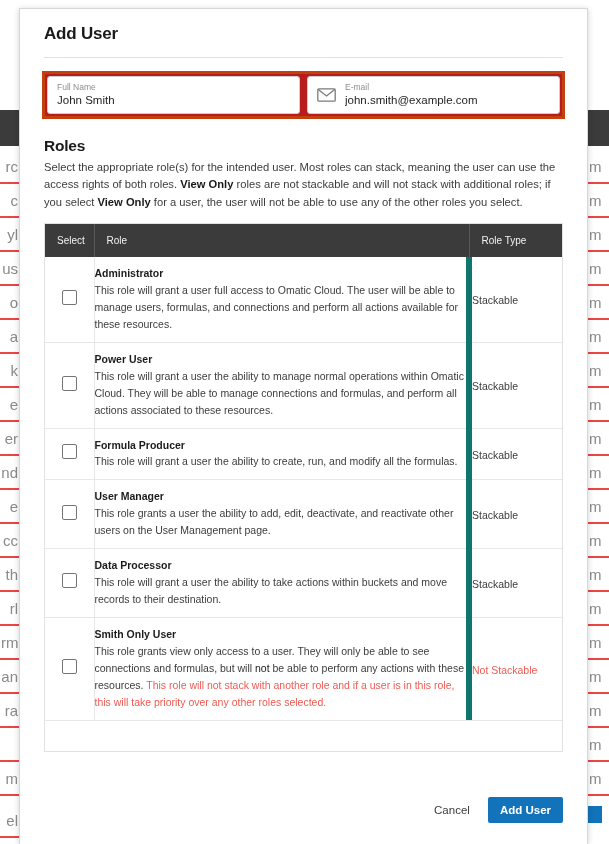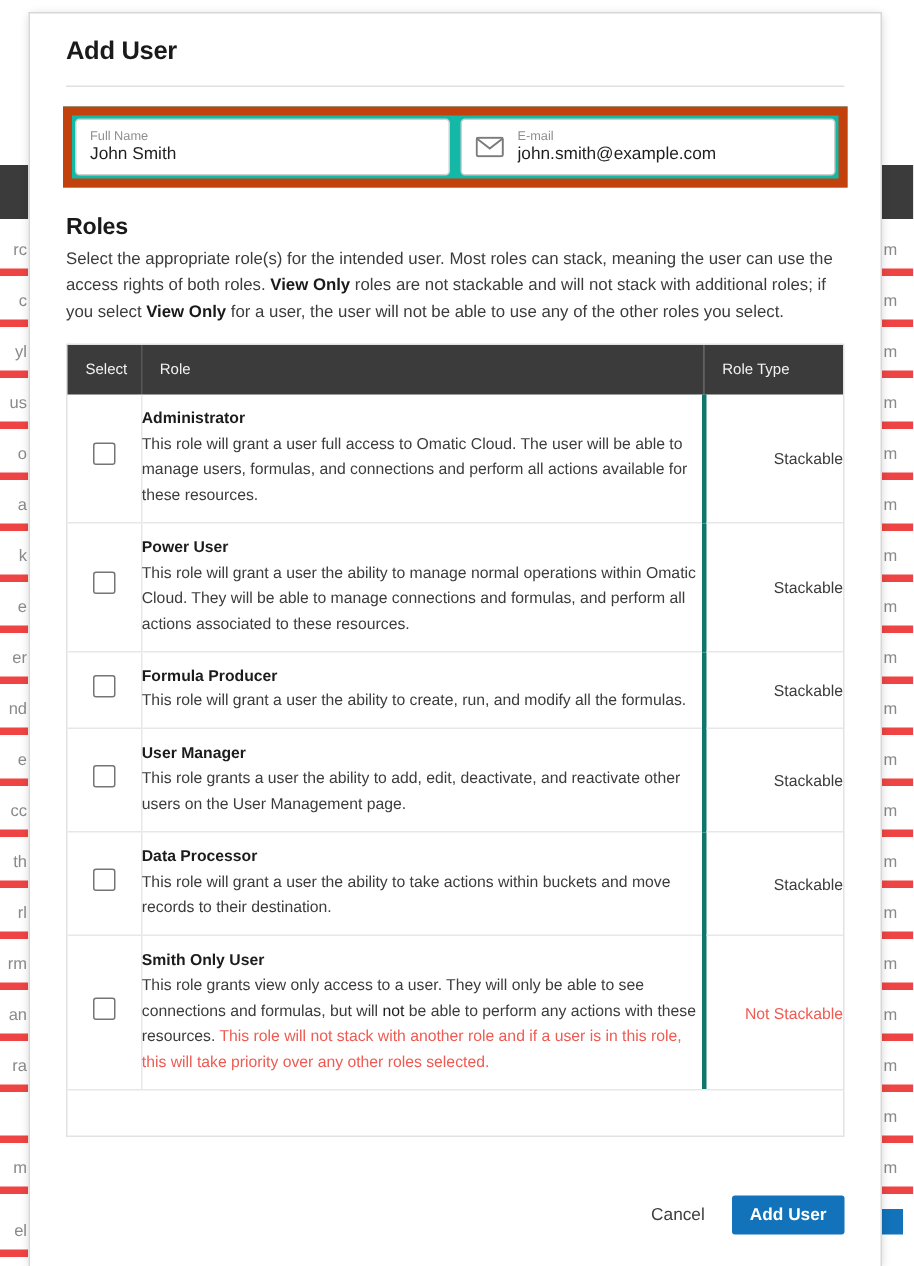--- a/index.html
+++ b/index.html
@@ -13,22 +13,22 @@
   #root { position: relative; width: 609px; height: 844px; background: #ffffff; }
 
   
   .bg-layer { position: absolute; inset: 0; background: #ffffff; }
   .bg-col { position: absolute; top: 0; bottom: 0; overflow: hidden; }
   .bg-col.left { left: 0; width: 19px; }
   .bg-col.right { right: 0; width: 21px; }
   .bg-dark { position: absolute; left: 0; right: 0; background: #3b3b3b; }
   .bg-row {
     position: absolute; left: 0; right: 0;
-    border-bottom: 5px solid #ef4444;
-    font-size: 11px; color: #8a8a8a;
+    border-bottom: 2px solid #ef4444;
+    font-size: 15px; color: #8a8a8a;
     white-space: nowrap; overflow: hidden;
     padding-left: 1px; line-height: 1;
   }
   .bg-row.r { text-align: right; padding-right: 1px; }
   .bg-blue {
     position: absolute; left: 0; width: 14px; height: 17px;
     background: #1273ba;
   }
 
   
@@ -50,23 +50,23 @@
     margin: 13px 11px 0 11px; height: 1px; background: #e0e0e0;
   }
   .intro {
     margin: 14px 11px 0 11px;
     font-size: 11.5px; color: #3c3c3c; line-height: 1.55;
   }
 
   
   .highlight-box {
     margin: 13px 9px 0 9px;
-    border: 6px solid #c2410c;
+    border: 3px solid #c2410c;
     padding: 2px;
-    background: #14b8a6;
+    background: #b91c1c;
   }
   .field-row { display: flex; gap: 7px; }
   .field {
     flex: 1 1 0;
     height: 38px;
     border: 1px solid #cfcfcf;
     border-radius: 3px;
     background: #fff;
     display: flex; align-items: center;
     padding: 0 9px;
@@ -107,21 +107,21 @@
   thead th.c-type { width: 93px; border-left: 1px solid #585858; }
 
   table.roles tbody td {
     border-top: 1px solid #e7e7e7;
     vertical-align: middle;
     padding: 9px 0;
   }
   tbody tr:first-child td { border-top: none; }
   td.c-sel { width: 49px; text-align: center; }
   td.c-role { padding-left: 12px; padding-right: 14px; border-left: 1px solid #e7e7e7; }
-  td.c-type { width: 93px; padding-left: 12px; border-left: 3px solid #0f766e; text-align: right; }
+  td.c-type { width: 93px; padding-left: 12px; border-left: 6px solid #0f766e; }
 
   .cbox {
     width: 15px; height: 15px;
     border: 1.5px solid #757575; border-radius: 2px;
     background: #fff; display: inline-block; cursor: pointer;
   }
   .role-name { font-size: 10.5px; font-weight: bold; color: #1c1c1c; line-height: 1.5; }
   .role-desc { font-size: 10.5px; color: #3c3c3c; line-height: 1.62; }
   .role-desc b { font-weight: normal; color: #1a1a1a; }
   .warn { color: #ef5b52; }

